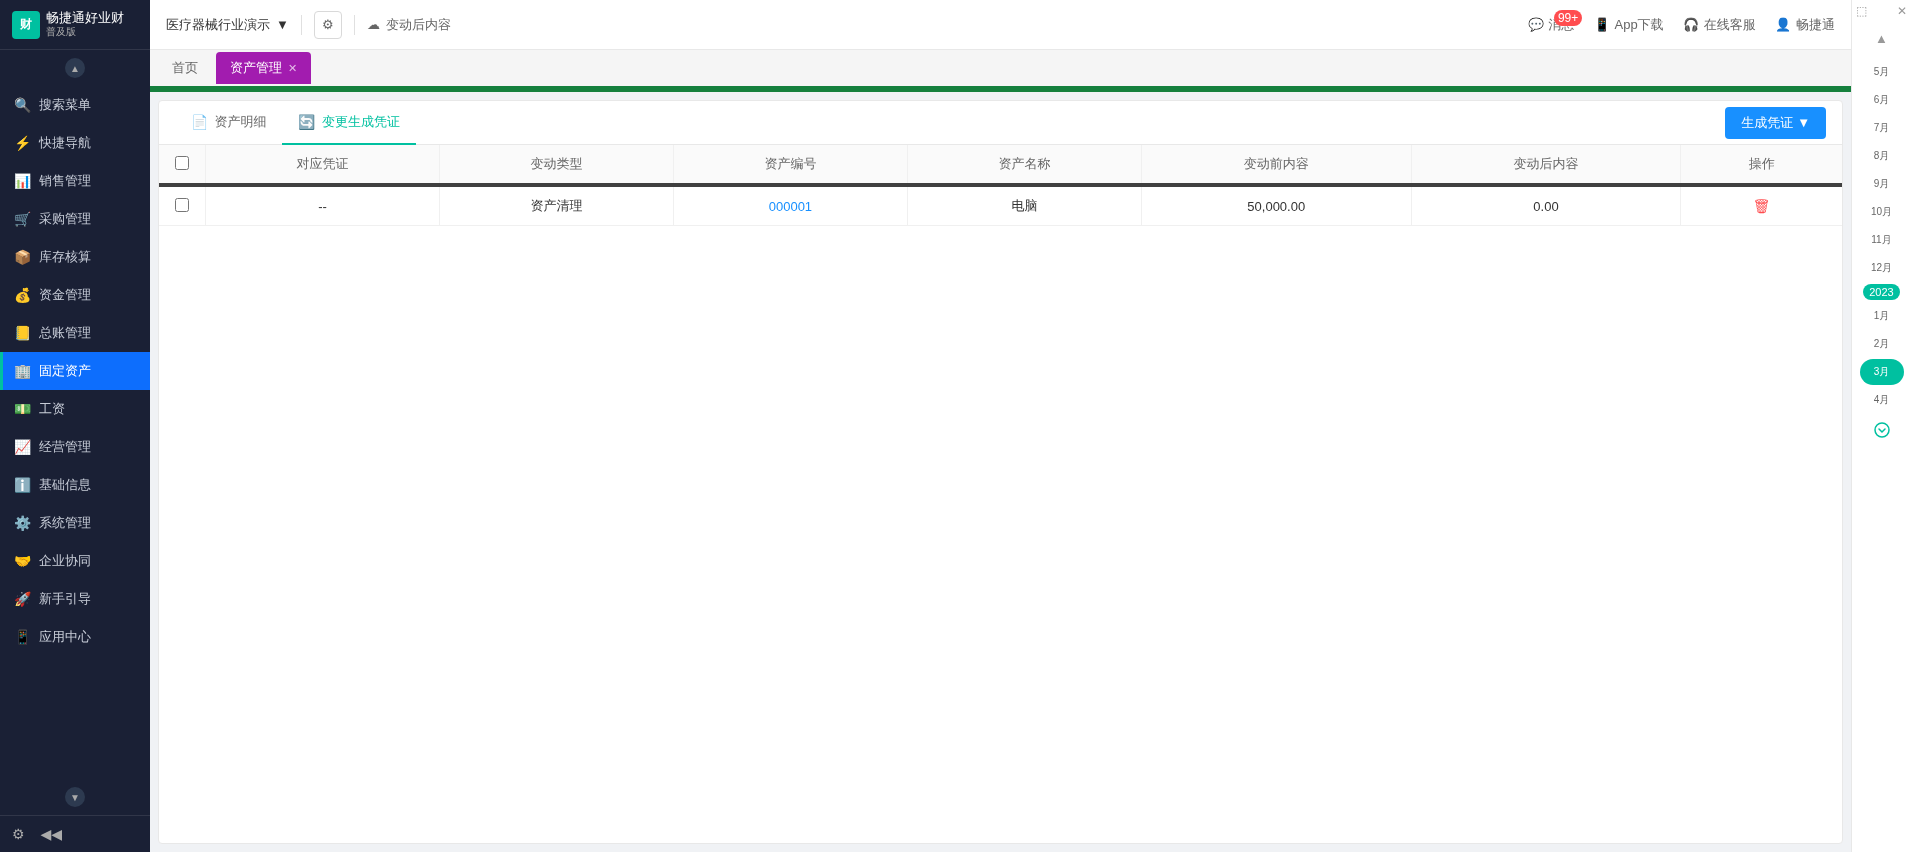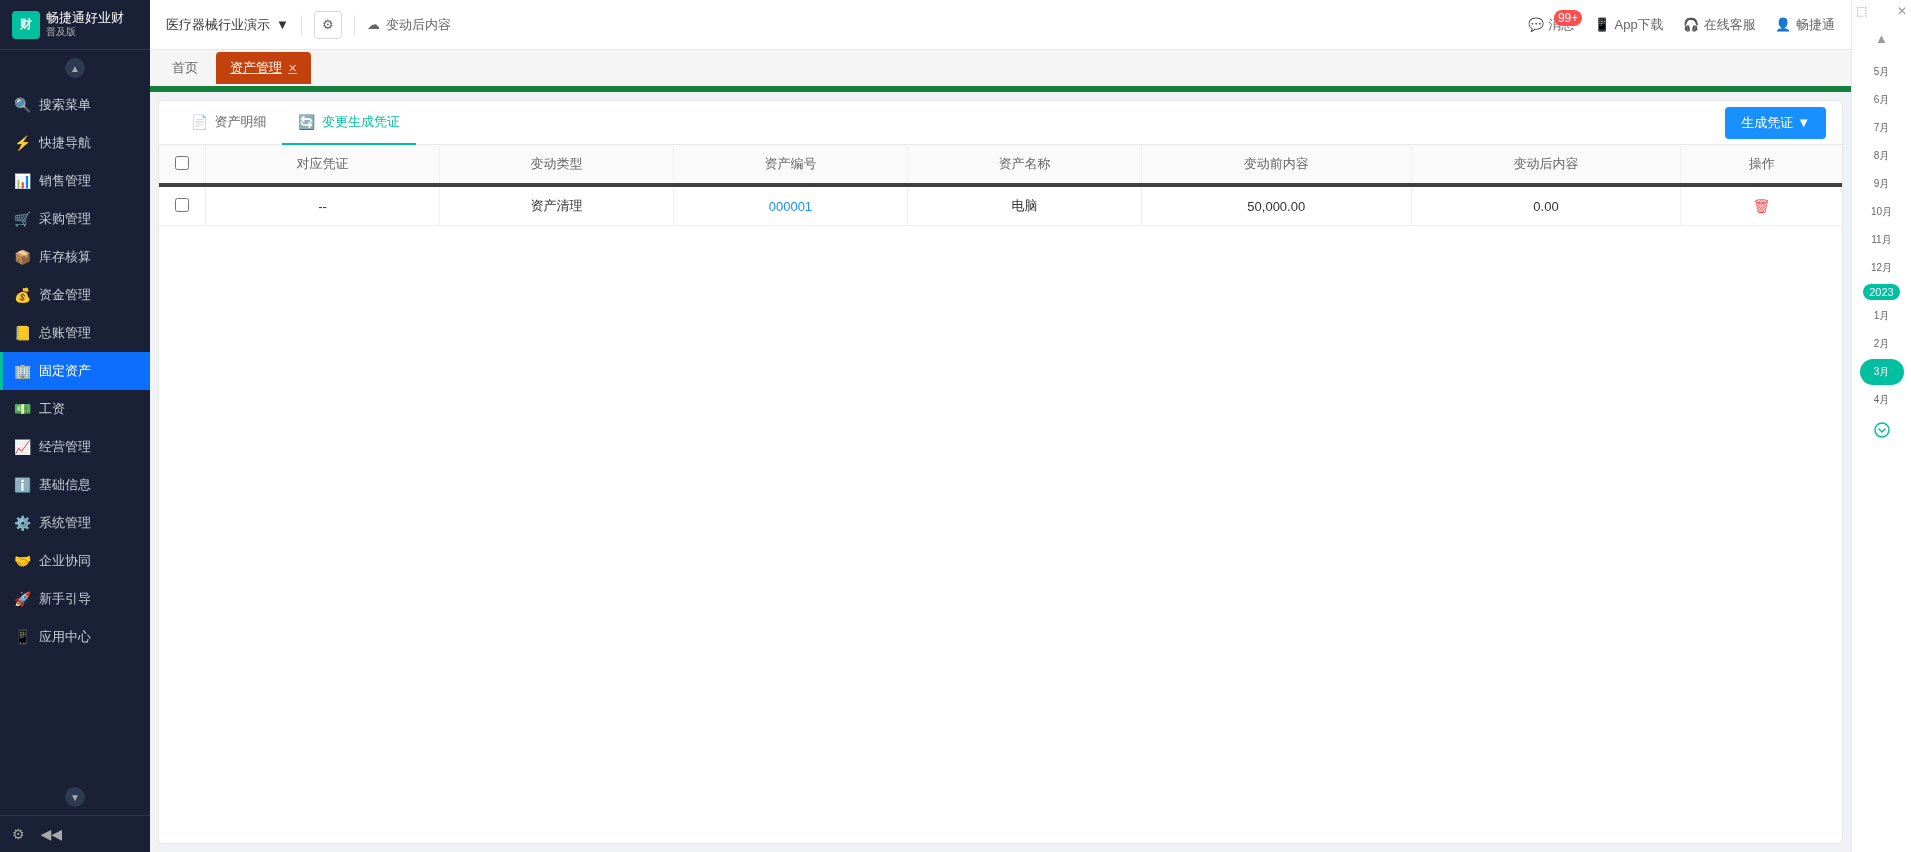--- a/index.html
+++ b/index.html
@@ -199,23 +199,22 @@
       padding: 0 14px;
       display: flex;
       align-items: center;
       gap: 6px;
       border-radius: 4px 4px 0 0;
       cursor: pointer;
       font-size: 13px;
       color: #666;
     }
     .tab-item.active {
-      background: #c2410c;
-      color: white;
-      text-decoration: underline;
+      background: #a21caf;
+      color: white;
     }
     .tab-close {
       font-size: 11px;
       cursor: pointer;
       opacity: 0.7;
     }
 
     
     .content {
       flex: 1;

